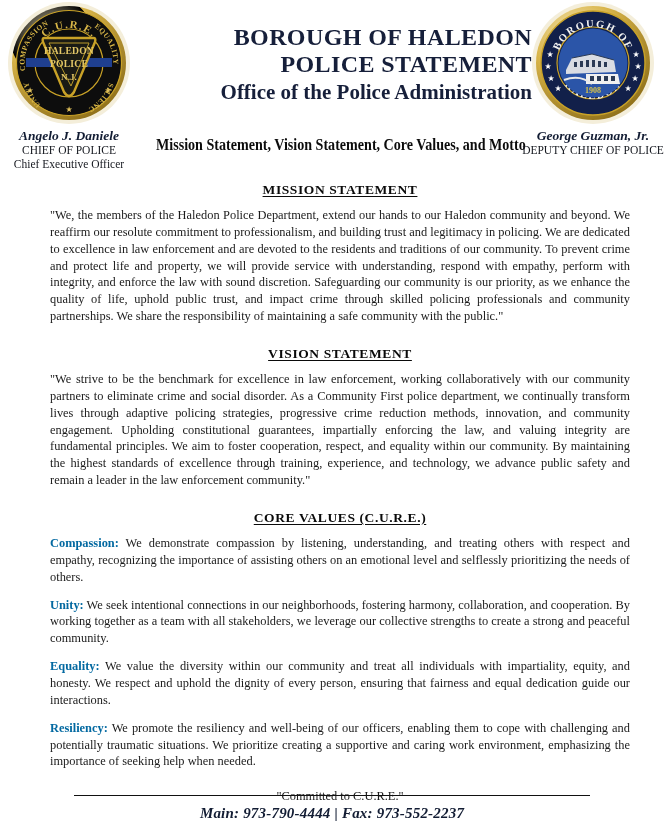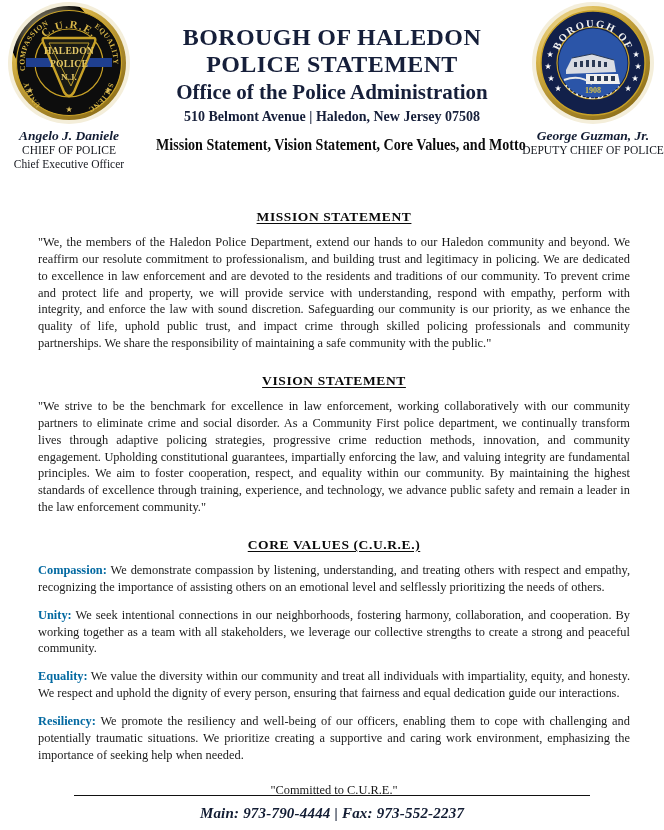--- a/index.html
+++ b/index.html
@@ -67,21 +67,21 @@
     color: #15181f;
     line-height: 1.22;
     white-space: nowrap;
   }
 
   .header-center {
     position: absolute;
     left: 132px;
     right: 132px;
     top: 24px;
-    text-align: center;
+    text-align: right;
   }
   .org-line1, .org-line2 {
     font-family: "Liberation Serif", "DejaVu Serif", serif;
     font-weight: bold;
     font-size: 24px;
     letter-spacing: 0.4px;
     color: #161f3a;
     line-height: 1.14;
   }
   .org-line3 {
@@ -111,24 +111,23 @@
     font-weight: bold;
     font-size: 16px;
     color: #0c0c0c;
     transform: scaleX(0.88);
     white-space: nowrap;
   }
 
   
   .content {
     position: absolute;
-    left: 38px;
+    left: 50px;
     right: 34px;
     top: 182px;
-    margin-top: 27px;
   }
 
   .section-heading {
     text-align: center;
     font-family: "Liberation Serif", "DejaVu Serif", serif;
     font-weight: bold;
     font-size: 13.5px;
     letter-spacing: 0.6px;
     color: #0a0a0a;
     text-decoration: underline;
@@ -263,21 +262,20 @@
       </svg>
       <div class="officer-name">Angelo J. Daniele</div>
       <div class="officer-title">CHIEF OF POLICE</div>
       <div class="officer-subtitle">Chief Executive Officer</div>
     </div>
 
     <div class="header-center">
       <div class="org-line1">BOROUGH OF HALEDON</div>
       <div class="org-line2">POLICE STATEMENT</div>
       <div class="org-line3">Office of the Police Administration</div>
-      <div class="org-address">510 Belmont Avenue | Haledon, New Jersey 07508</div>
     </div>
 
     <div class="doc-subtitle">Mission Statement, Vision Statement, Core Values, and Motto</div>
 
     <div class="badge-wrap right">
       <svg class="badge-svg" width="126" height="126" viewBox="0 0 126 126">
         <defs>
           <radialGradient id="goldRim2" cx="35%" cy="28%" r="80%">
             <stop offset="0%" stop-color="#f7ecc2"></stop>
             <stop offset="46%" stop-color="#d9b54a"></stop>

